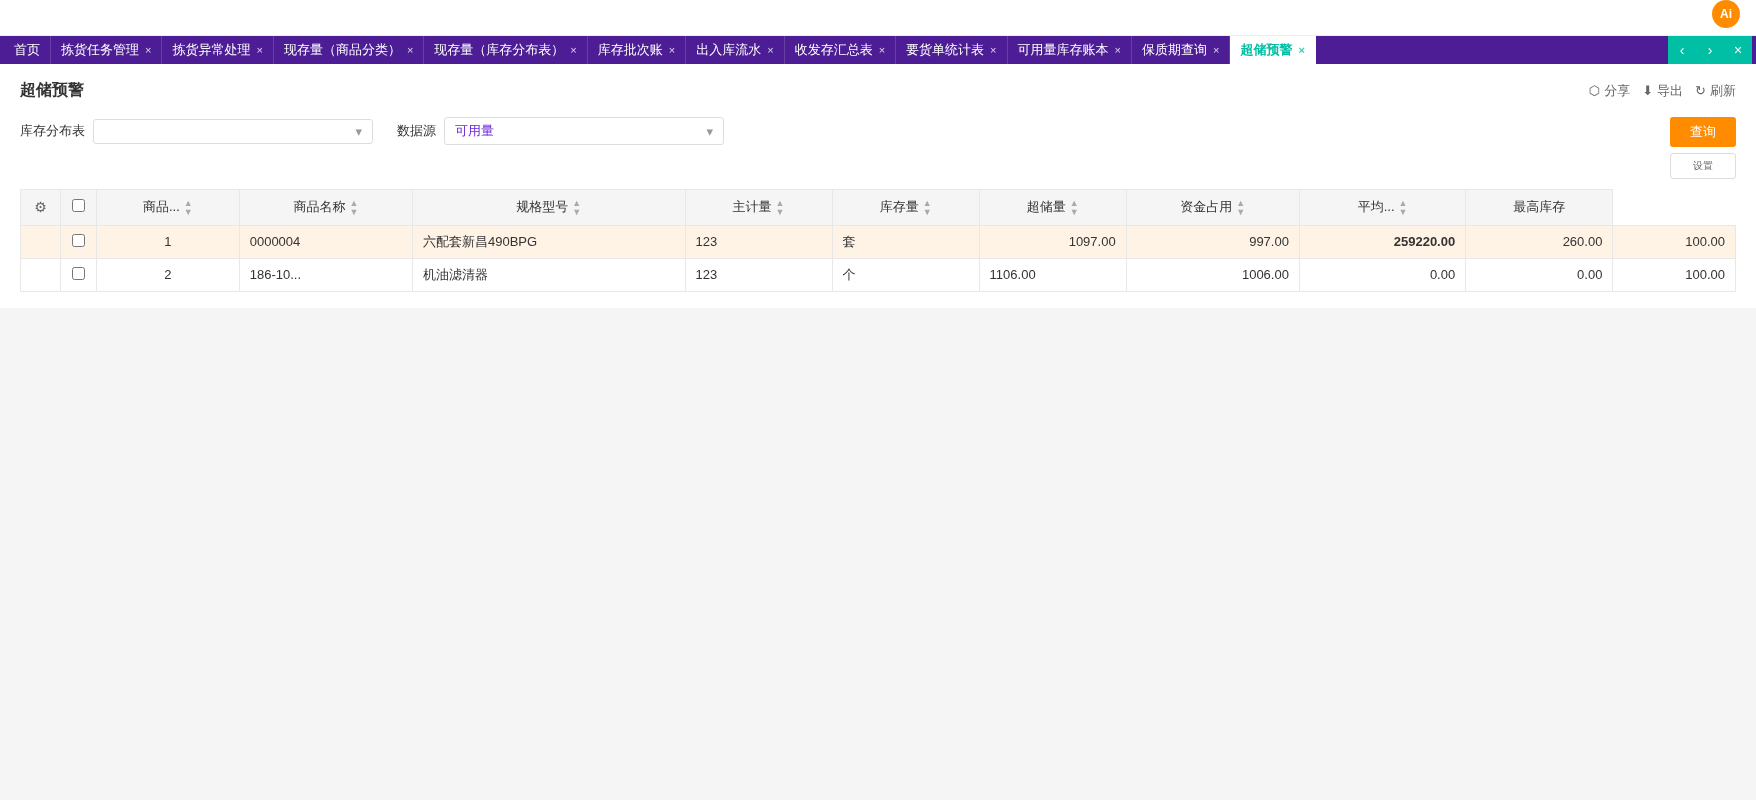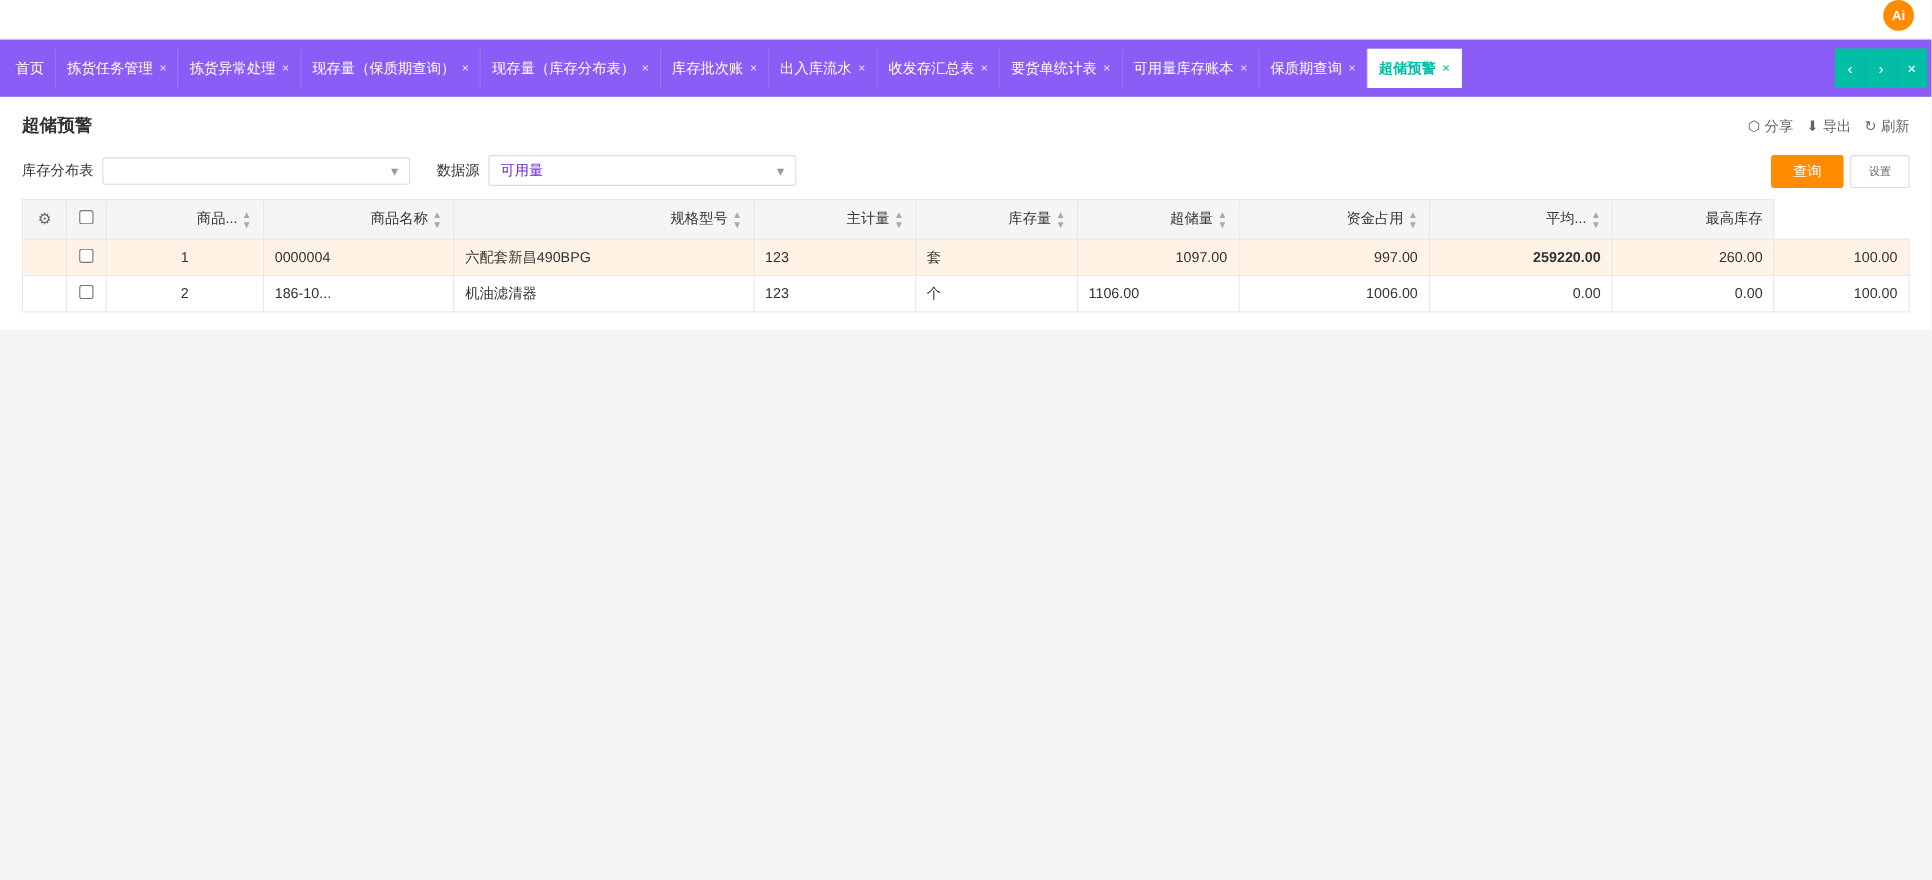--- a/index.html
+++ b/index.html
@@ -1,23 +1,22 @@
 <!DOCTYPE html>
 <html><head>
   <meta charset="utf-8">
   <style>
     * { box-sizing: border-box; margin: 0; padding: 0; }
     body { font-family: 'Microsoft YaHei', Arial, sans-serif; font-size: 13px; background: #f5f5f5; color: #333; }
 
     
     .nav-bar {
-      background: #8b5cf6;
-      display: flex;
-      align-items: center;
-      height: 52px;
+      background: #4c1d95;
+      display: flex;
+      height: 28px;
       padding: 0 4px;
       overflow: hidden;
       position: relative;
     }
     .nav-item {
       display: flex;
       align-items: center;
       height: 36px;
       padding: 0 10px;
       color: #fff;
@@ -108,36 +107,36 @@
       color: #666;
       border: 1px solid #ddd;
       border-radius: 3px;
       padding: 5px 16px;
       font-size: 10px;
       cursor: pointer;
     }
 
     .filter-buttons {
       display: flex;
-      flex-direction: row;
+      flex-direction: column;
       gap: 6px;
       margin-left: auto;
     }
 
     
     .data-table {
       width: 100%;
       border-collapse: collapse;
       font-size: 13px;
     }
     .data-table th {
       background: #f5f5f5;
       border: 1px solid #e8e8e8;
       padding: 8px 10px;
-      text-align: right;
+      text-align: center;
       font-weight: normal;
       color: #333;
       white-space: nowrap;
     }
     .data-table td {
       border: 1px solid #e8e8e8;
       padding: 7px 10px;
       color: #333;
     }
     .data-table tr.row-highlight td {
@@ -191,21 +190,21 @@
       </div>
       <div class="nav-item">
         <span>拣货任务管理</span>
         <span class="close-icon">×</span>
       </div>
       <div class="nav-item">
         <span>拣货异常处理</span>
         <span class="close-icon">×</span>
       </div>
       <div class="nav-item">
-        <span>现存量（保质期查询）</span>
+        <span>现存量（商品分类）</span>
         <span class="close-icon">×</span>
       </div>
       <div class="nav-item">
         <span>现存量（库存分布表）</span>
         <span class="close-icon">×</span>
       </div>
       <div class="nav-item">
         <span>库存批次账</span>
         <span class="close-icon">×</span>
       </div>

